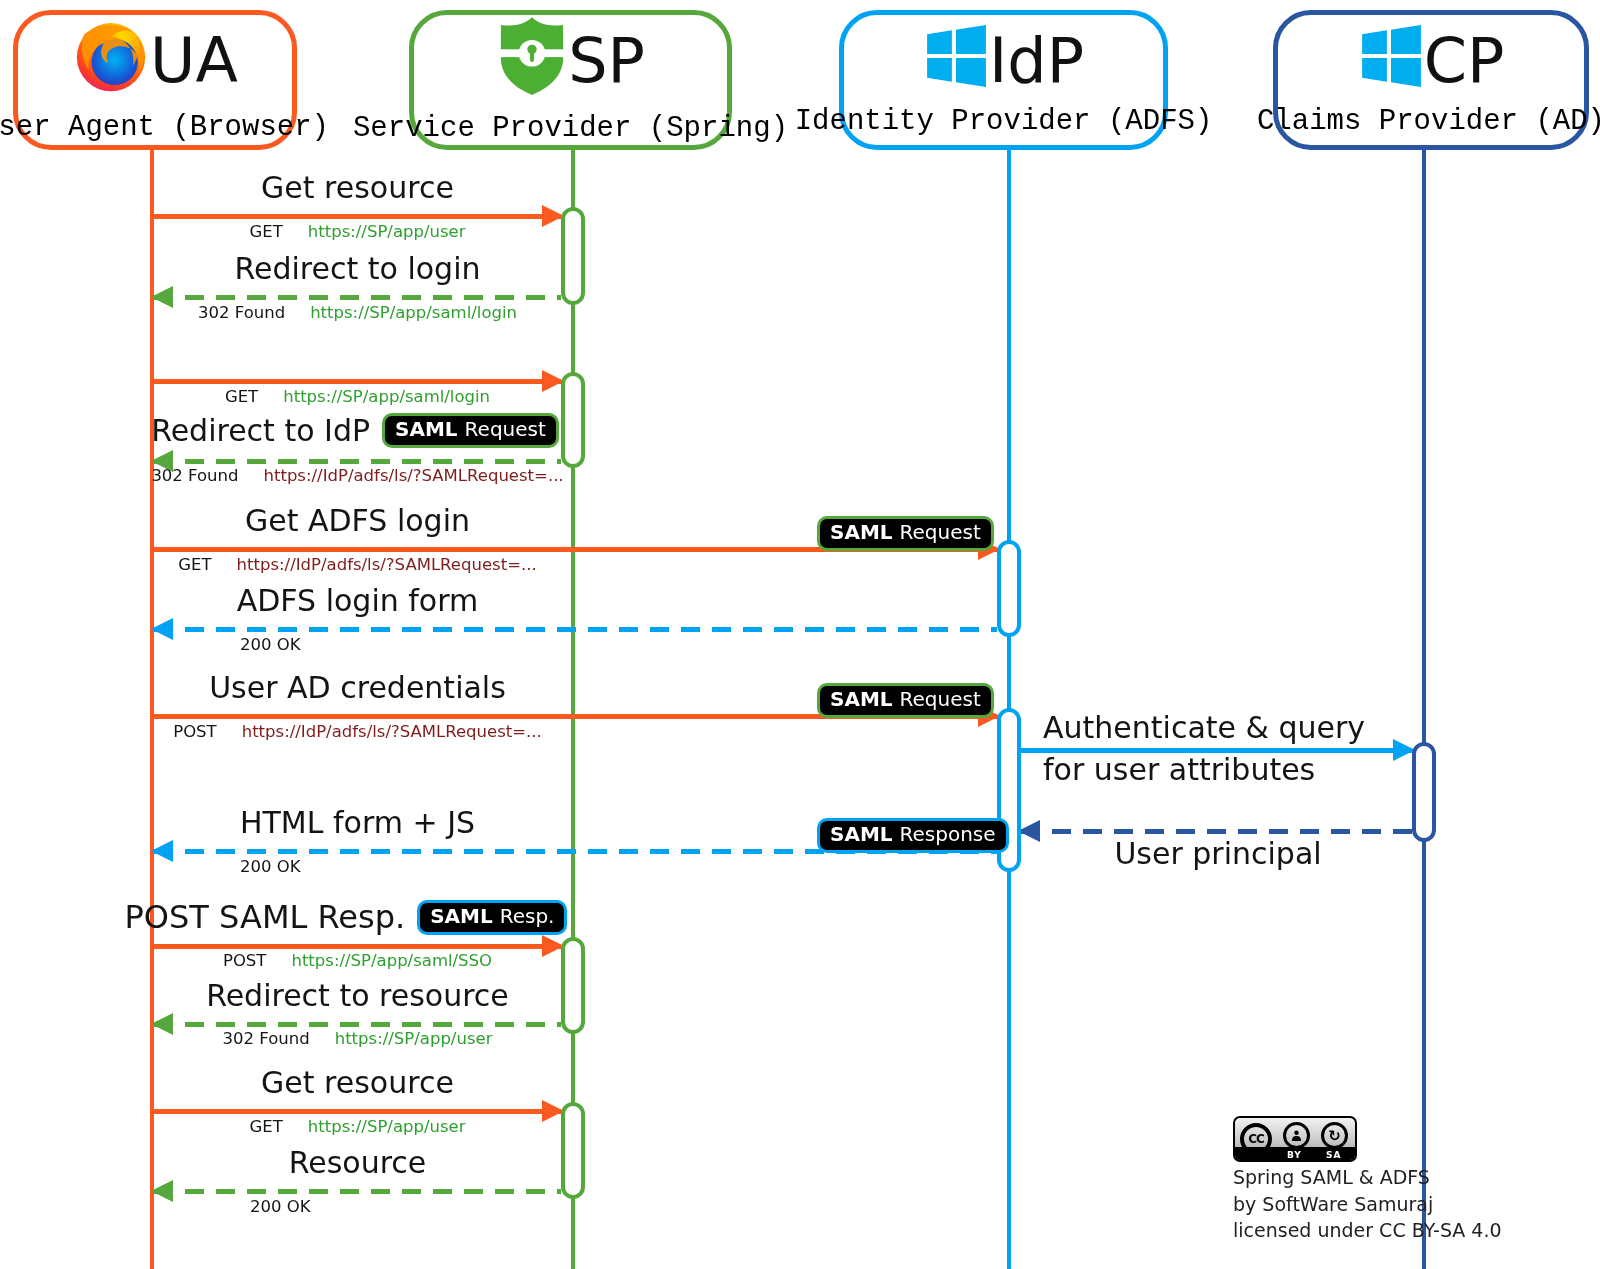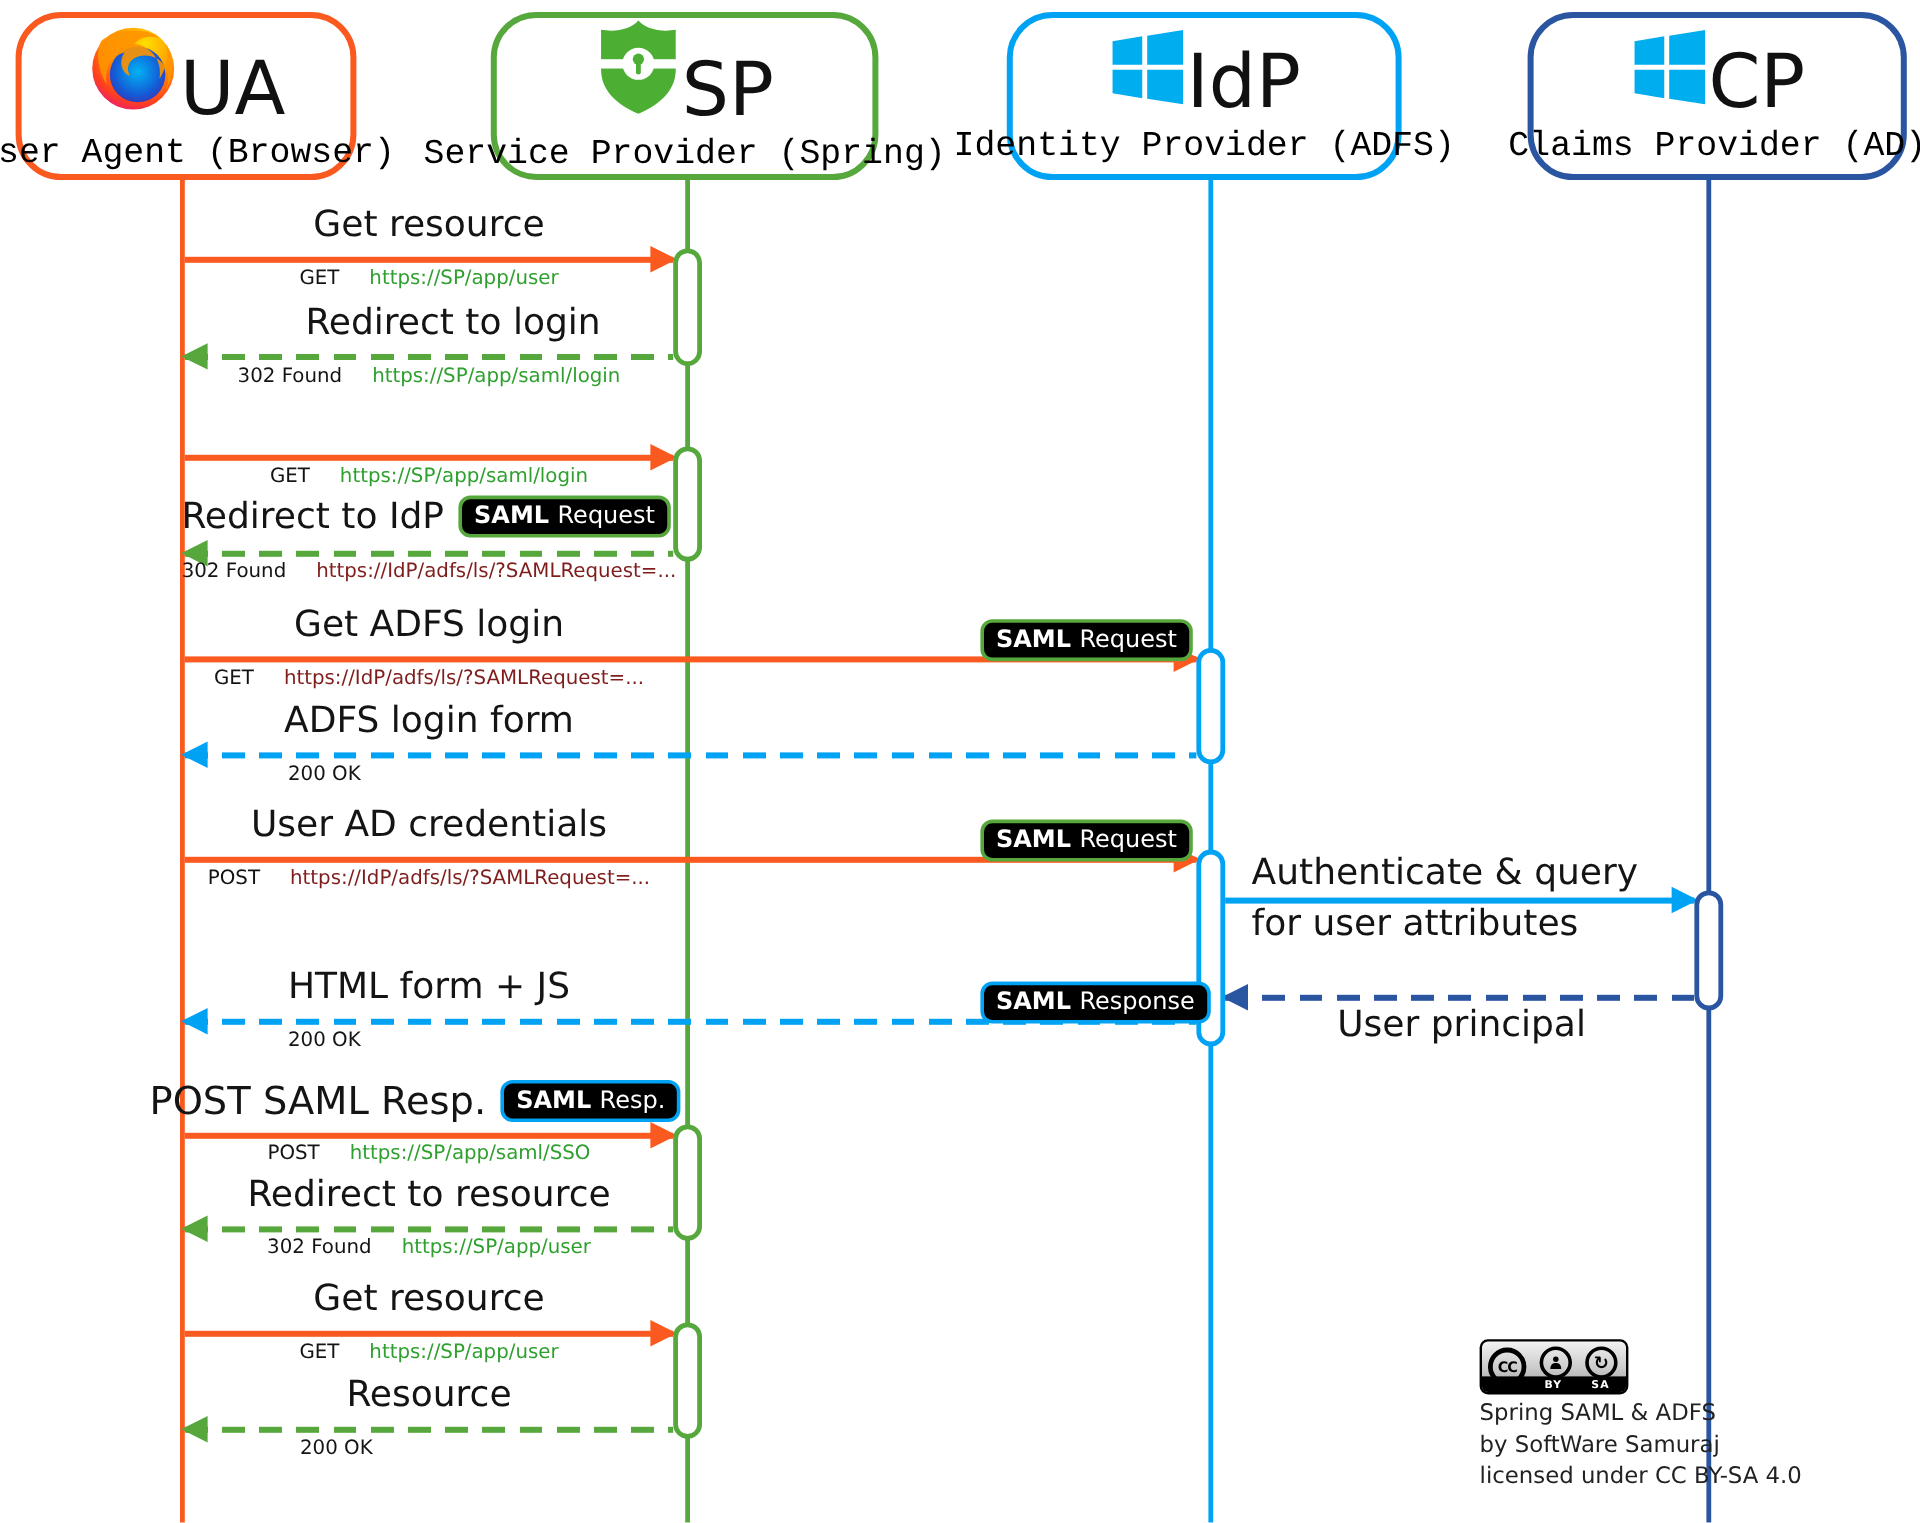--- a/index.html
+++ b/index.html
@@ -9,21 +9,21 @@
   
   .c-orange{color:#fa5a1f}
   .c-green{color:#56a73c}
   .c-blue{color:#00a2f3}
   .c-navy{color:#2a55a0}
 
   
   .actor-box{position:absolute;top:10px;height:140px;background:#fff;border:5px solid currentColor;
              border-radius:38px;display:flex;flex-direction:column;align-items:center;
              justify-content:center;box-sizing:border-box;z-index:5;}
-  .actor-title{display:flex;align-items:flex-end;color:#111;font-size:62px;line-height:1;}
+  .actor-title{display:flex;align-items:center;color:#111;font-size:62px;line-height:1;}
   .actor-abbr{color:#111;}
   .actor-sub{font-size:29px;color:#000000;margin-top:6px;white-space:nowrap;font-family:Liberation Mono, monospace;}
 
   
   .lifeline{position:absolute;top:150px;height:1119px;width:4px;background:currentColor;z-index:1;}
 
   
   .act{position:absolute;width:24px;border:4px solid currentColor;border-radius:12px;
        background:#fff;box-sizing:border-box;z-index:3;}
 
@@ -163,21 +163,21 @@
 
   <div class="msg-label" style="left:154px;top:170px;width:407px;">Get resource</div>
   <div class="arrow solid c-orange" style="left:154px;top:214px;width:407px;">
       <span class="head-r"></span>
     </div>
   <div class="msg-sub" style="left:154px;top:222px;width:407px;">
     <span>GET</span>
     <span class="link-green">https://SP/app/user</span>
   </div>
 
-  <div class="msg-label" style="left:154px;top:251px;width:407px;margin-left:20px;">Redirect to login</div>
+  <div class="msg-label" style="left:154px;top:251px;width:407px;">Redirect to login</div>
   <div class="arrow dashed c-green" style="left:154px;top:295px;width:407px;">
       <span class="head-l"></span>
     </div>
   <div class="msg-sub" style="left:154px;top:303px;width:407px;">
     <span>302 Found</span>
     <span class="link-green">https://SP/app/saml/login</span>
   </div>
 
   <div class="arrow solid c-orange" style="left:154px;top:379px;width:407px;">
       <span class="head-r"></span>

